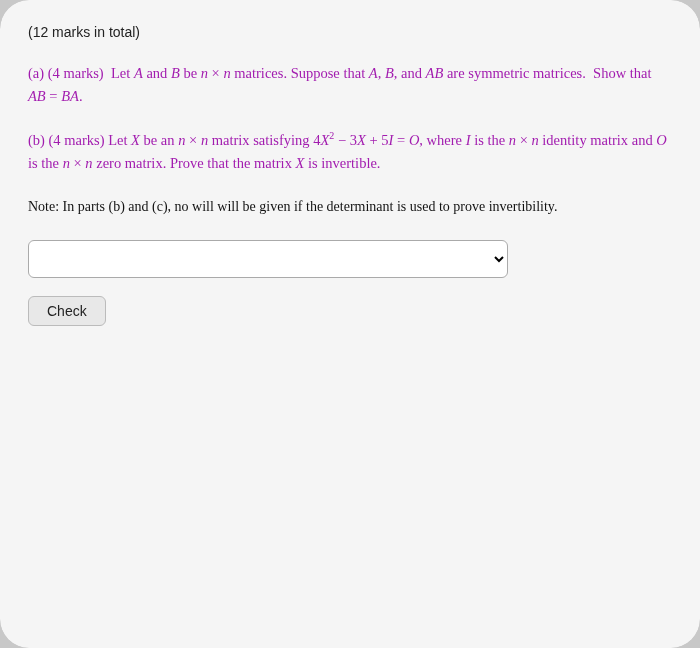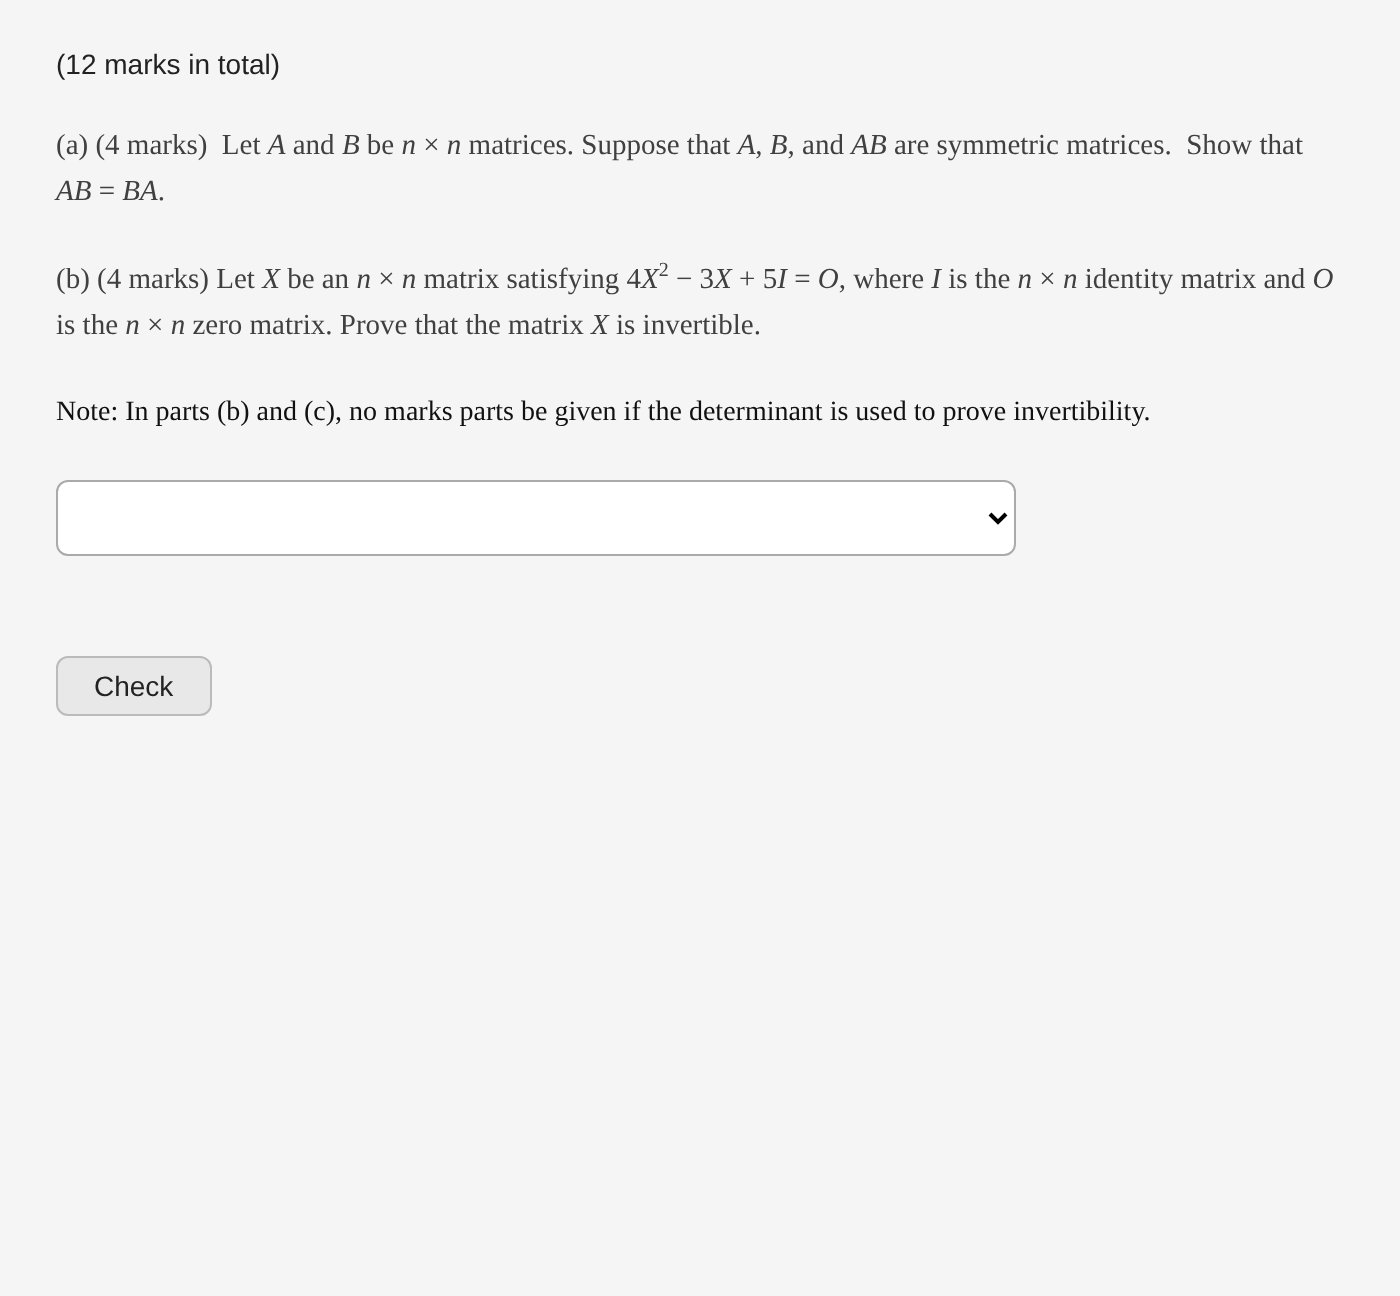--- a/index.html
+++ b/index.html
@@ -1,18 +1,19 @@
 <!DOCTYPE html>
 <html><head>
   <meta charset="utf-8">
   <style>
     * {
       margin: 0;
       padding: 0;
       box-sizing: border-box;
+      border-radius: 29px;
     }
 
     body {
       background-color: #c8c8c8;
       display: flex;
       justify-content: center;
       align-items: flex-start;
       min-height: 648px;
       font-family: Georgia, 'Times New Roman', serif;
     }
@@ -31,21 +32,21 @@
       margin-bottom: 22px;
       font-family: Arial, sans-serif;
     }
 
     .question-block {
       margin-bottom: 20px;
     }
 
     .question-text {
       font-size: 14.5px;
-      color: #404040;
+      color: #a21caf;
       line-height: 1.6;
     }
 
     .note-block {
       margin-bottom: 22px;
     }
 
     .note-text {
       font-size: 14px;
       color: #111;
@@ -71,21 +72,20 @@
 
     .check-btn {
       background-color: #e8e8e8;
       border: 1px solid #bbb;
       border-radius: 6px;
       padding: 6px 18px;
       font-size: 14px;
       cursor: pointer;
       font-family: Arial, sans-serif;
       color: #222;
-      margin-top: 32px;
     }
 
     sup {
       font-size: 10px;
       vertical-align: super;
     }
   </style>
 </head>
 <body>
 
@@ -105,21 +105,21 @@
     <p class="question-text">
       (b) (4 marks) Let <i>X</i> be an <i>n</i> × <i>n</i> matrix satisfying 4<i>X</i><sup>2</sup> − 3<i>X</i> + 5<i>I</i> = <i>O</i>, where <i>I</i> is the <i>n</i> × <i>n</i> identity matrix and <i>O</i> is the <i>n</i> × <i>n</i> zero matrix. Prove that the matrix <i>X</i> is invertible.
     </p>
   </div>
 
   
 
   
   <div class="note-block">
     <p class="note-text">
-      <span class="bold">Note:</span><span> In parts (b) and (c), no marks parts be given if the determinant is used to prove invertibility.</span>
+      <span class="bold">Note:</span><span> In parts (b) and (c), no will will be given if the determinant is used to prove invertibility.</span>
     </p>
   </div>
 
   
   <div class="answer-area">
     <select class="answer-select">
       <option value=""></option>
     </select>
   </div>
 

